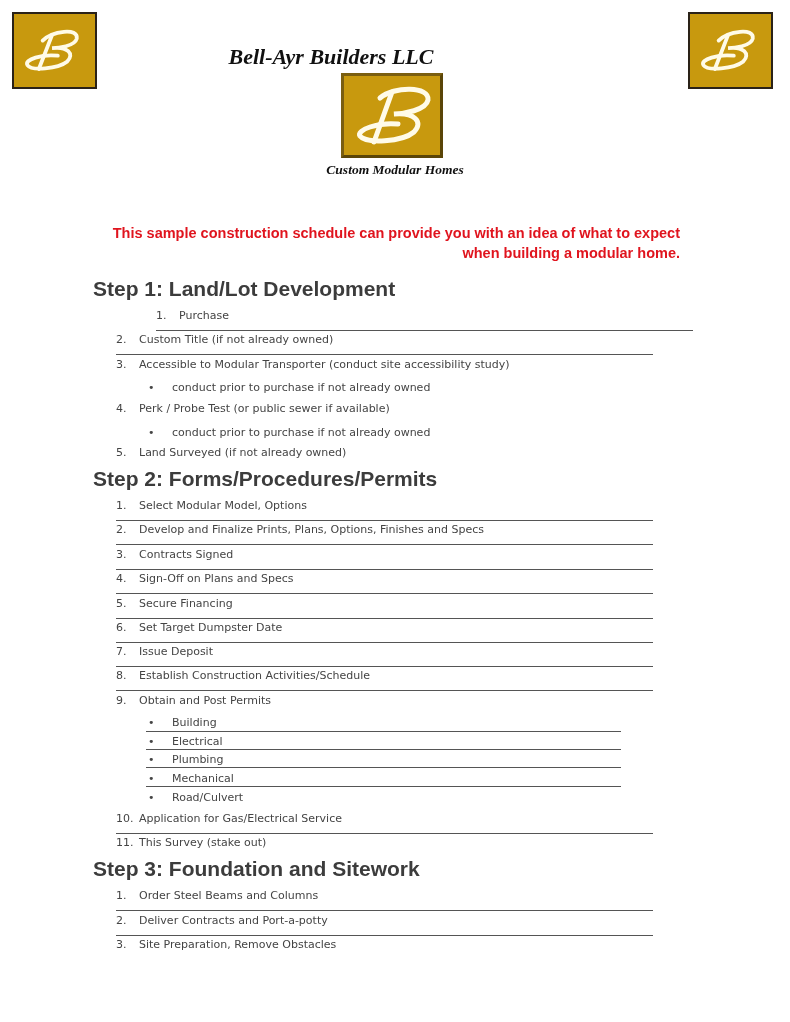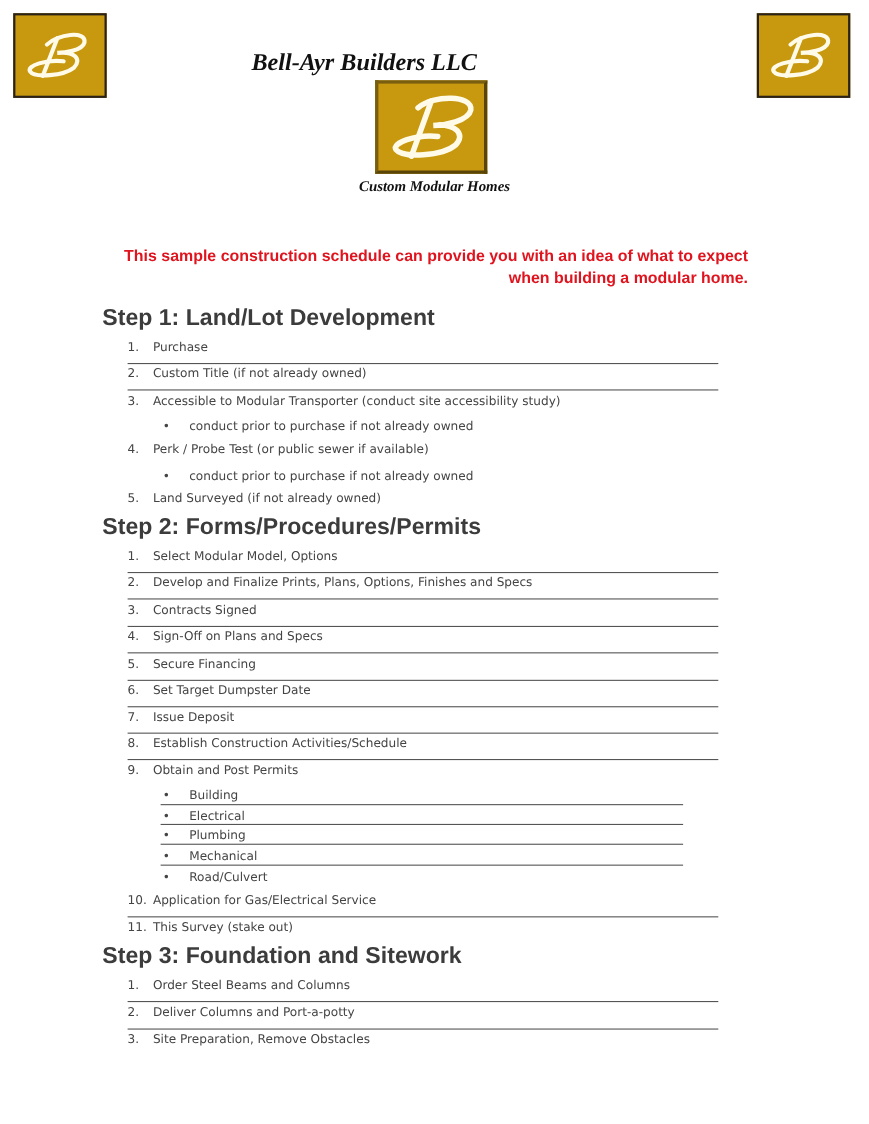--- a/index.html
+++ b/index.html
@@ -44,21 +44,21 @@
     <path d="M48 16 L30 66" fill="none" stroke="#fffbe8" stroke-width="5" stroke-linecap="round"></path>
   </svg>
 </div>
 
 <div class="tagline">Custom Modular Homes</div>
 
 <div class="intro">This sample construction schedule can provide you with an idea of what to expect when building a modular home.</div>
 
 <div class="step-h" style="top:277px;">Step 1: Land/Lot Development</div>
 
-<div class="row ruled" style="top:309px;height:21px;">
+<div class="row ruled" style="top:309px;height:21px;margin-left:40px;">
   <span class="num">1.</span><span>Purchase</span>
 </div>
 <div class="row ruled" style="top:333px;height:21px;">
   <span class="num">2.</span><span>Custom Title (if not already owned)</span>
 </div>
 <div class="row" style="top:358px;">
   <span class="num">3.</span><span>Accessible to Modular Transporter (conduct site accessibility study)</span>
 </div>
 <div class="sub" style="top:381px;">
   <span class="dot">•</span><span>conduct prior to purchase if not already owned</span>
@@ -123,17 +123,17 @@
 <div class="row" style="top:836px;">
   <span class="num">11.</span><span>This Survey (stake out)</span>
 </div>
 
 <div class="step-h" style="top:857px;">Step 3: Foundation and Sitework</div>
 
 <div class="row ruled" style="top:889px;height:21px;">
   <span class="num">1.</span><span>Order Steel Beams and Columns</span>
 </div>
 <div class="row ruled" style="top:914px;height:21px;">
-  <span class="num">2.</span><span>Deliver Columns and Port-a-potty</span>
+  <span class="num">2.</span><span>Deliver Contracts and Port-a-potty</span>
 </div>
 <div class="row" style="top:938px;">
   <span class="num">3.</span><span>Site Preparation, Remove Obstacles</span>
 </div>
 
 </body></html>

